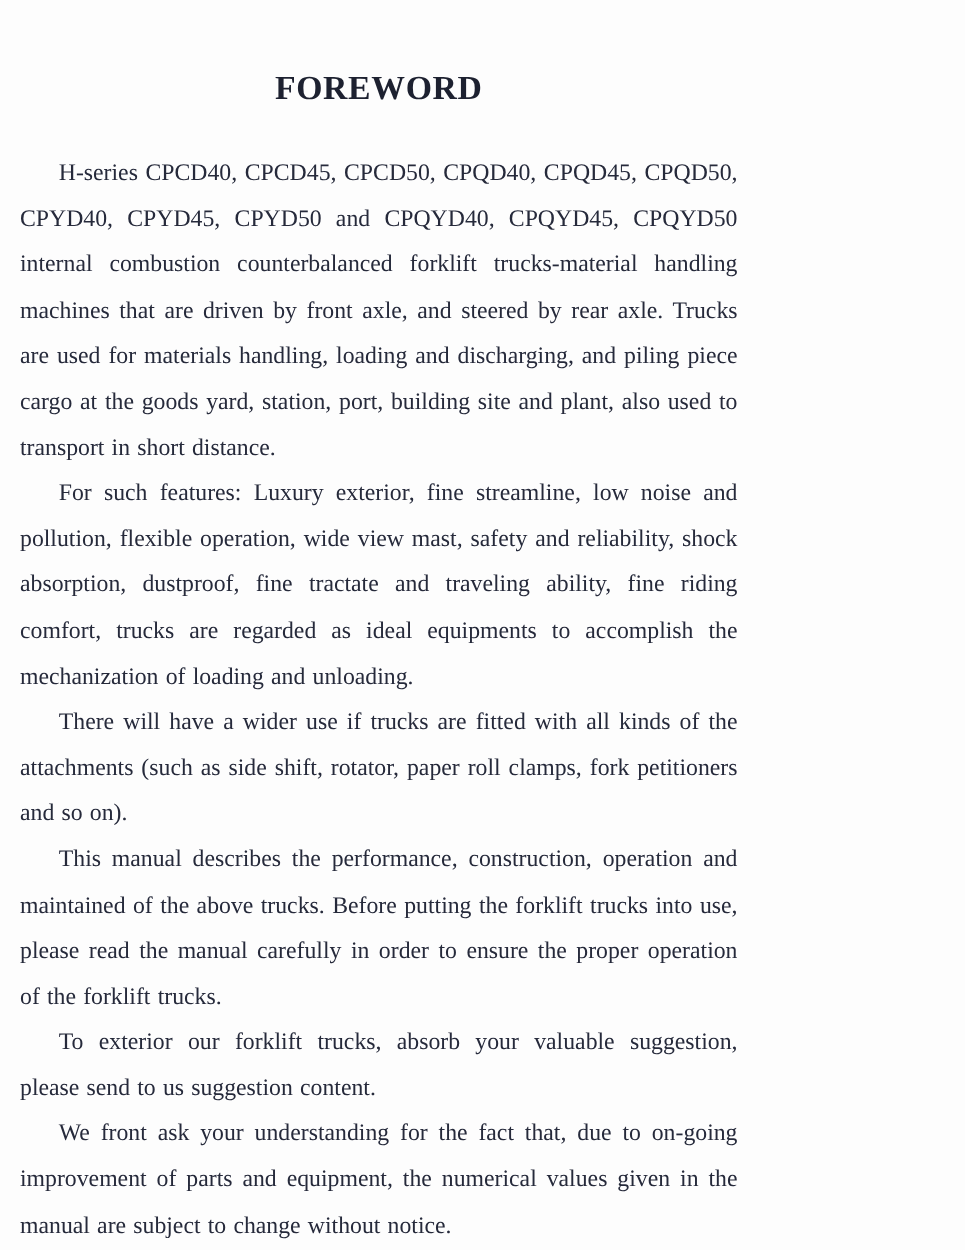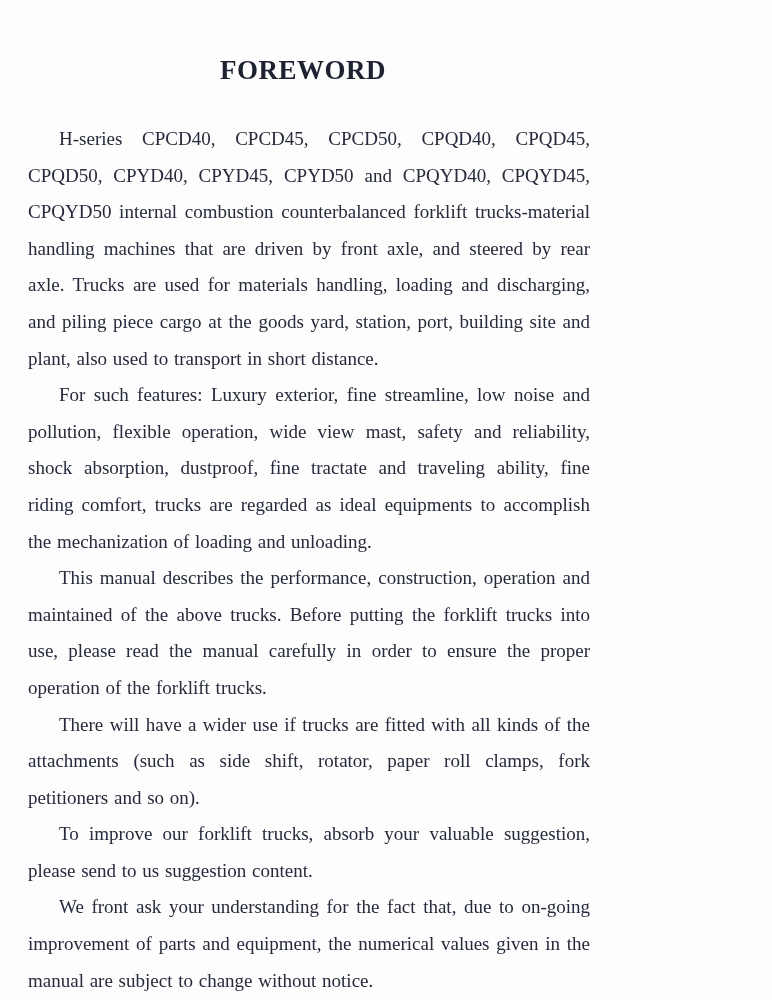--- a/index.html
+++ b/index.html
@@ -30,30 +30,29 @@
     color: var(--ink_title);
     margin-bottom: 35px;
   }
   .doc-body p {
     font-size: 19px;
     line-height: 36.6px;
     text-align: justify;
     text-indent: 31px;
     color: var(--ink);
     word-spacing: 1px;
-    margin-left: 12px;
   }
 </style>
 </head>
 <body>
 
 <div class="page">
   <h1 class="doc-title">FOREWORD</h1>
 
   <div class="doc-body">
     <p>H-series CPCD40, CPCD45, CPCD50, CPQD40, CPQD45, CPQD50, CPYD40, CPYD45, CPYD50 and CPQYD40, CPQYD45, CPQYD50 internal combustion counterbalanced forklift trucks-material handling machines that are driven by front axle, and steered by rear axle. Trucks are used for materials handling, loading and discharging, and piling piece cargo at the goods yard, station, port, building site and plant, also used to transport in short distance.</p>
     <p>For such features: Luxury exterior, fine streamline, low noise and pollution, flexible operation, wide view mast, safety and reliability, shock absorption, dustproof, fine tractate and traveling ability, fine riding comfort, trucks are regarded as ideal equipments to accomplish the mechanization of loading and unloading.</p>
+    <p>There will have a wider use if trucks are fitted with all kinds of the attachments (such as side shift, rotator, paper roll clamps, fork petitioners and so on).</p>
     <p>This manual describes the performance, construction, operation and maintained of the above trucks. Before putting the forklift trucks into use, please read the manual carefully in order to ensure the proper operation of the forklift trucks.</p>
-    <p>There will have a wider use if trucks are fitted with all kinds of the attachments (such as side shift, rotator, paper roll clamps, fork petitioners and so on).</p>
-    <p>To improve our forklift trucks, absorb your valuable suggestion, please send to us suggestion content.</p>
+    <p>To exterior our forklift trucks, absorb your valuable suggestion, please send to us suggestion content.</p>
     <p>We front ask your understanding for the fact that, due to on-going improvement of parts and equipment, the numerical values given in the manual are subject to change without notice.</p>
   </div>
 </div>
 
 </body></html>

